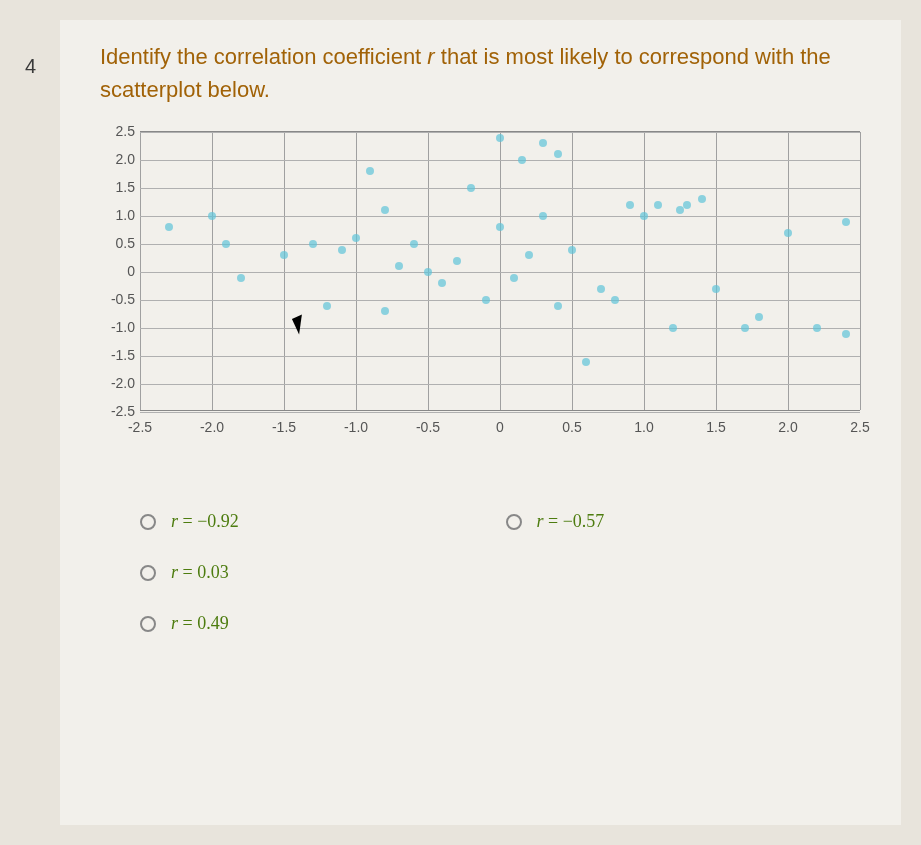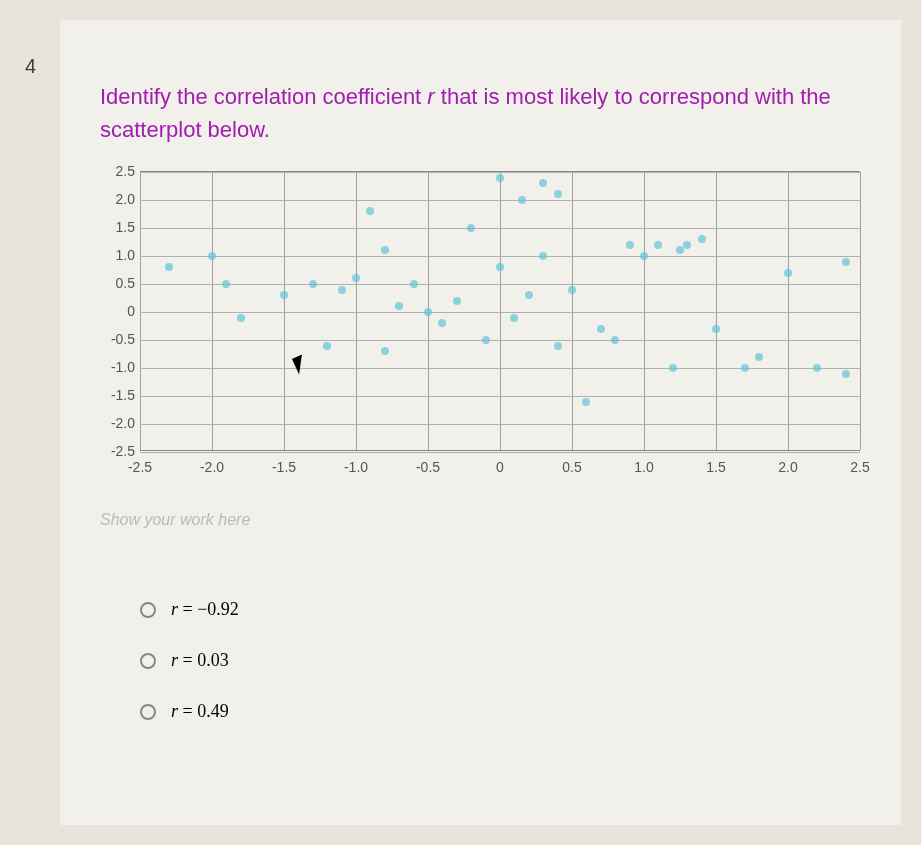--- a/index.html
+++ b/index.html
@@ -23,25 +23,24 @@
     .question-number {
       position: absolute;
       left: 25px;
       top: 55px;
       font-size: 20px;
       color: #3a3a3a;
       font-weight: normal;
     }
     .question-text {
       font-size: 22px;
-      color: #a21caf;
+      color: #a16207;
       line-height: 1.5;
       margin-bottom: 25px;
       margin-left: 10px;
-      margin-top: 40px;
     }
     .question-text .italic { font-style: italic; }
     .chart-area {
       position: relative;
       width: 780px;
       height: 310px;
       margin-left: 10px;
       margin-bottom: 30px;
     }
     .chart-grid {
@@ -114,21 +113,21 @@
       margin-left: 50px;
     }
     .answer-col {
       flex: 1;
     }
     .answer-option {
       display: flex;
       align-items: center;
       margin-bottom: 30px;
       font-size: 18px;
-      color: #000000;
+      color: #4d7c0f;
     }
     .radio {
       width: 16px;
       height: 16px;
       border: 2px solid #888;
       border-radius: 50%;
       margin-right: 15px;
       background: #f2f0eb;
     }
     .answer-option .math { font-family: 'Times New Roman', serif; }
@@ -233,33 +232,36 @@
       <div class="y-label" style="top: 196px;">-1.0</div>
       <div class="y-label" style="top: 168px;">-0.5</div>
       <div class="y-label" style="top: 140px;">0</div>
       <div class="y-label" style="top: 112px;">0.5</div>
       <div class="y-label" style="top: 84px;">1.0</div>
       <div class="y-label" style="top: 56px;">1.5</div>
       <div class="y-label" style="top: 28px;">2.0</div>
       <div class="y-label" style="top: 0px;">2.5</div>
     </div>
 
-  <div class="work-area">Show your work here</div>
 
   <div class="answers">
     <div class="answer-col">
       <div class="answer-option">
         <div class="radio"></div>
         <span class="math"><span class="var">r</span><span> = </span><span>−0.92</span></span>
       </div>
       <div class="answer-option">
         <div class="radio"></div>
         <span class="math"><span class="var">r</span><span> = </span><span>0.03</span></span>
       </div>
       <div class="answer-option">
         <div class="radio"></div>
         <span class="math"><span class="var">r</span><span> = </span><span>0.49</span></span>
       </div>
     </div>
     <div class="answer-col">
+      <div class="answer-option">
+        <div class="radio"></div>
+        <span class="math"><span class="var">r</span><span> = </span><span>−0.57</span></span>
+      </div>
     </div>
   </div>
 </div>
 
 </body></html>

